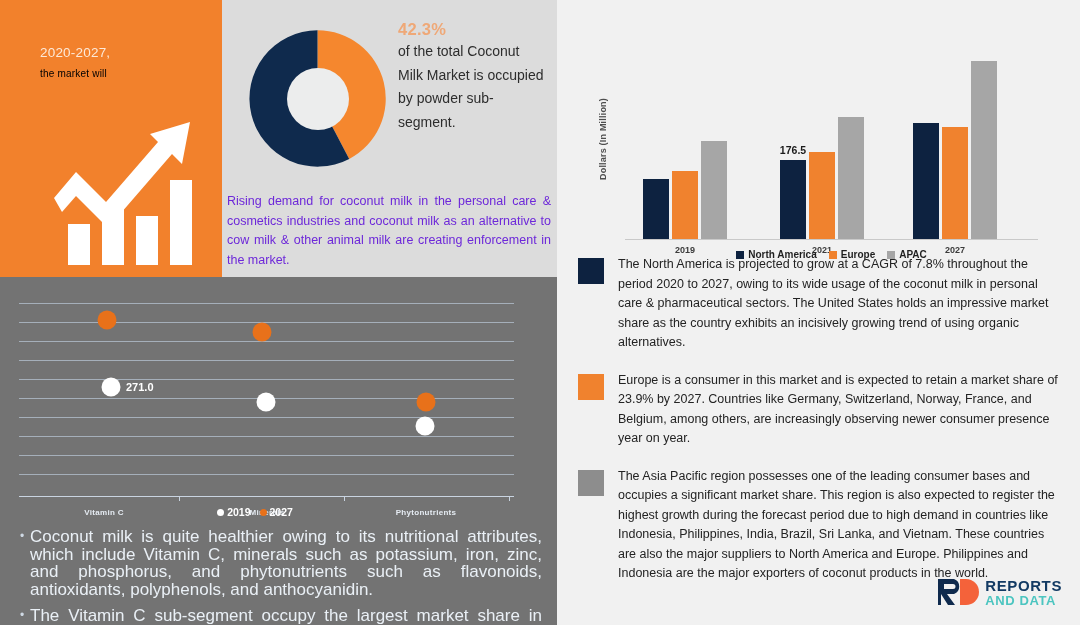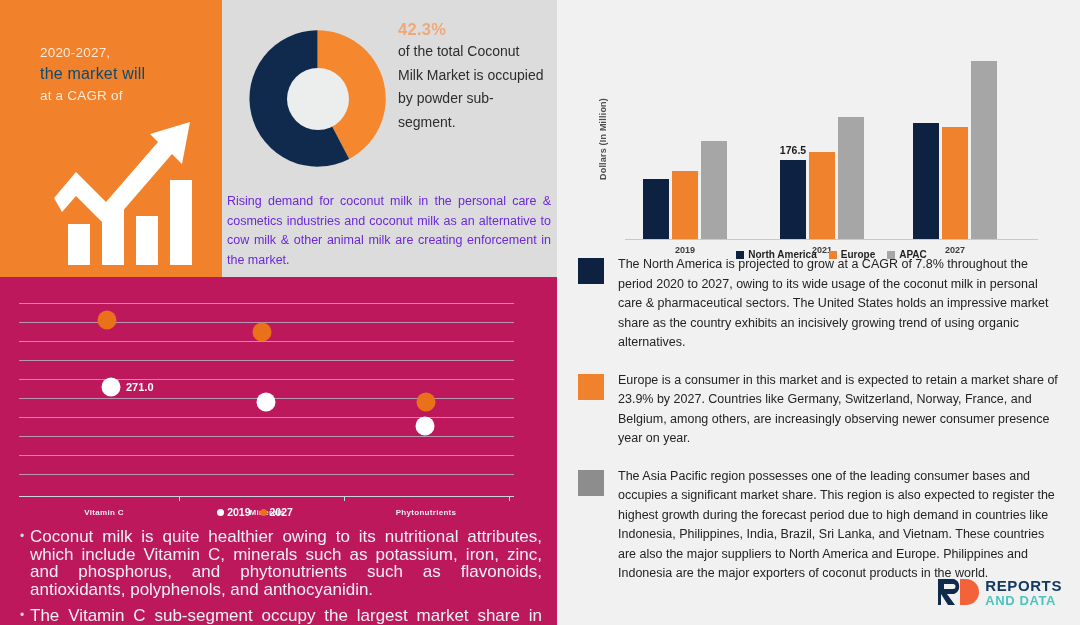--- a/index.html
+++ b/index.html
@@ -13,21 +13,21 @@
   
   #left-col { position: absolute; left: 0; top: 0; width: 557px; height: 625px; }
 
   
   #cagr-panel {
     position: absolute; left: 0; top: 0; width: 222px; height: 277px;
     background: #f2812c; overflow: hidden;
   }
   #cagr-text { position: absolute; left: 40px; top: 42px; width: 175px; color: #ffffff; }
   .cagr-l1 { font-size: 13.5px; letter-spacing: .2px; line-height: 21px; color: #fde9d8; }
-  .cagr-l2 { font-size: 16px; letter-spacing: .2px; line-height: 22px; color: #0c4a6e; }
+  .cagr-l2 { font-size: 10px; letter-spacing: .2px; line-height: 22px; color: #000000; }
   .cagr-big { font-size: 26px; font-weight: 700; letter-spacing: .4px; line-height: 32px; color: #fffdf7; }
   .cagr-l4 { font-size: 13.5px; letter-spacing: .2px; line-height: 22px; color: #fde9d8; }
   .cagr-pct { font-size: 25px; font-weight: 700; line-height: 30px; color: #ffffff; }
   #growth-icon { position: absolute; left: 54px; top: 120px; width: 158px; height: 145px; }
 
   
   #donut-panel {
     position: absolute; left: 222px; top: 0; width: 335px; height: 277px;
     background: #dcdcdc;
   }
@@ -40,21 +40,21 @@
   #donut-pct { font-size: 16.5px; font-weight: 700; color: #efa877; line-height: 22px; letter-spacing: .3px; }
   #donut-desc { font-size: 14px; color: #2d2d2d; line-height: 23.5px; }
   #donut-note {
     position: absolute; left: 5px; top: 192px; width: 324px;
     font-size: 12.5px; color: #6d28d9; line-height: 19.5px; text-align: justify;
   }
 
   
   #navy-panel {
     position: absolute; left: 0; top: 277px; width: 671px; height: 348px;
-    background: #be185d;
+    background: #737373;
   }
   #dot-chart { position: absolute; left: 14px; top: 20px; width: 510px; height: 200px; }
   .dp-grid { position: absolute; left: 5px; width: 495px; height: 1px; background: #b9c6d6; opacity: .72; }
   .dp-axis { position: absolute; left: 5px; bottom: 0; width: 495px; height: 1.5px; background: #c9d4e1; }
   .dp-tick { position: absolute; bottom: -4px; width: 1px; height: 4px; background: #c9d4e1; }
   .dp-dot { position: absolute; width: 19px; height: 19px; border-radius: 50%; transform: translate(-50%,-50%); }
   .dp-dot.y2019 { background: #ffffff; }
   .dp-dot.y2027 { background: #e8711a; }
   .dp-label {
     position: absolute; font-size: 11px; font-weight: 700; color: #ffffff;
@@ -132,21 +132,20 @@
 <body>
 
 <div id="root">
 
   <div id="left-col">
 
     <div id="cagr-panel">
       <div id="cagr-text">
         <div class="cagr-l1">2020-2027,</div>
         <div class="cagr-l2">the market will</div>
-        <div class="cagr-l4">at a CAGR of</div>
       </div>
       <svg id="growth-icon" viewBox="0 0 158 145">
         <g fill="#ffffff">
           <path d="M0 78 L22 52 L52 82 L104 22 L96 14 L136 2 L128 44 L118 34 L54 108 L22 76 L8 92 Z"></path>
           <rect x="14" y="104" width="22" height="41"></rect>
           <rect x="48" y="86" width="22" height="59"></rect>
           <rect x="82" y="96" width="22" height="49"></rect>
           <rect x="116" y="60" width="22" height="85"></rect>
         </g>
       </svg>

